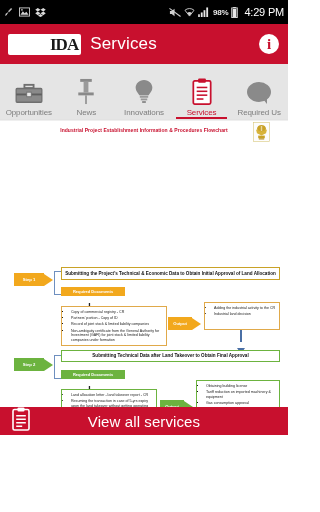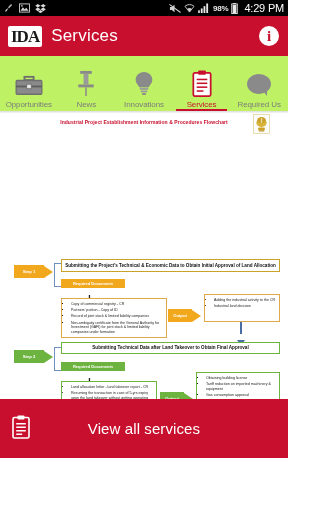--- a/index.html
+++ b/index.html
@@ -4,54 +4,54 @@
 <style>
   html,body{margin:0;padding:0;}
   body{
     width:288px;height:512px;overflow:hidden;
     background:#ffffff;
     font-family:"Liberation Sans", sans-serif;
     -webkit-font-smoothing:antialiased;
   }
   
   .statusbar{
-    height:16px;background:#000;display:flex;align-items:center;
+    height:24px;background:#000;display:flex;align-items:center;
     padding:0 4px;box-sizing:border-box;color:#d8d8d8;
   }
   .sb-left{display:flex;align-items:center;gap:5px;flex:1;}
   .sb-right{display:flex;align-items:center;gap:3px;}
   .sb-ico{display:inline-flex;align-items:center;justify-content:center;}
   .sb-batt{font-size:8px;font-weight:bold;color:#e9e9e9;letter-spacing:-.2px;}
   .sb-time{font-size:11px;color:#ffffff;margin-left:3px;letter-spacing:-.2px;}
   
   .appbar{
     height:40px;background:#C8102E;display:flex;align-items:center;
     padding:0 8px;box-sizing:border-box;position:relative;
   }
   .logo{
     background:#fff;border-radius:2px;padding:1px 3px;display:flex;
     align-items:center;justify-content:center;margin-right:9px;
   }
   .logo-txt{
     font-family:"Liberation Serif", serif;font-weight:bold;font-size:17px;
-    color:#1a1a1a;letter-spacing:-1px;line-height:19px;
+    color:#1a1a1a;letter-spacing:-1px;line-height:19px;margin-left:39px;
   }
   .appbar-title{color:#fff;font-size:17px;letter-spacing:.2px;}
   .info-btn{
     position:absolute;right:9px;top:50%;transform:translateY(-50%);
     width:20px;height:20px;border-radius:50%;background:#fff;
     display:flex;align-items:center;justify-content:center;
   }
   .info-btn span{
     color:#C8102E;font-family:"Liberation Serif",serif;font-weight:bold;
     font-size:15px;line-height:15px;
   }
   
   .tabbar{
-    height:55px;background:#bef264;display:flex;align-items:flex-end;
+    height:55px;background:#e5e5e5;display:flex;align-items:flex-end;
     border-bottom:1px solid #e2e2e2;
   }
   .tab{
     flex:1;display:flex;flex-direction:column;align-items:center;
     justify-content:flex-end;height:100%;padding-bottom:2px;box-sizing:border-box;
     position:relative;
   }
   .tab-ico{height:30px;display:flex;align-items:flex-end;justify-content:center;margin-bottom:3px;}
   .tab-lbl{font-size:8px;color:#7d7d7d;letter-spacing:-.1px;white-space:nowrap;}
   .tab.active .tab-lbl{color:#C8102E;}
@@ -100,21 +100,21 @@
   .outchip{
     position:absolute;display:flex;align-items:center;height:13px;
     font-size:4.2px;font-weight:bold;color:#fff;
   }
   .outchip .chip-body{width:24px;}
   .connector{position:absolute;background:#4a6fa5;}
   .bracket{position:absolute;box-sizing:border-box;border:1px solid #6e8fbf;border-right:none;}
   .dnarrow{position:absolute;}
   
   .viewall{
-    height:59px;background:#C8102E;display:flex;align-items:center;
+    height:28px;background:#C8102E;display:flex;align-items:center;
     position:relative;
   }
   .viewall-ico{position:absolute;left:12px;top:50%;transform:translateY(-50%);}
   .viewall-lbl{
     flex:1;text-align:center;color:#fff;font-size:15px;letter-spacing:.1px;
   }
   .filler{background:#fff;height:100%;}
 </style>
 </head>
 <body>

